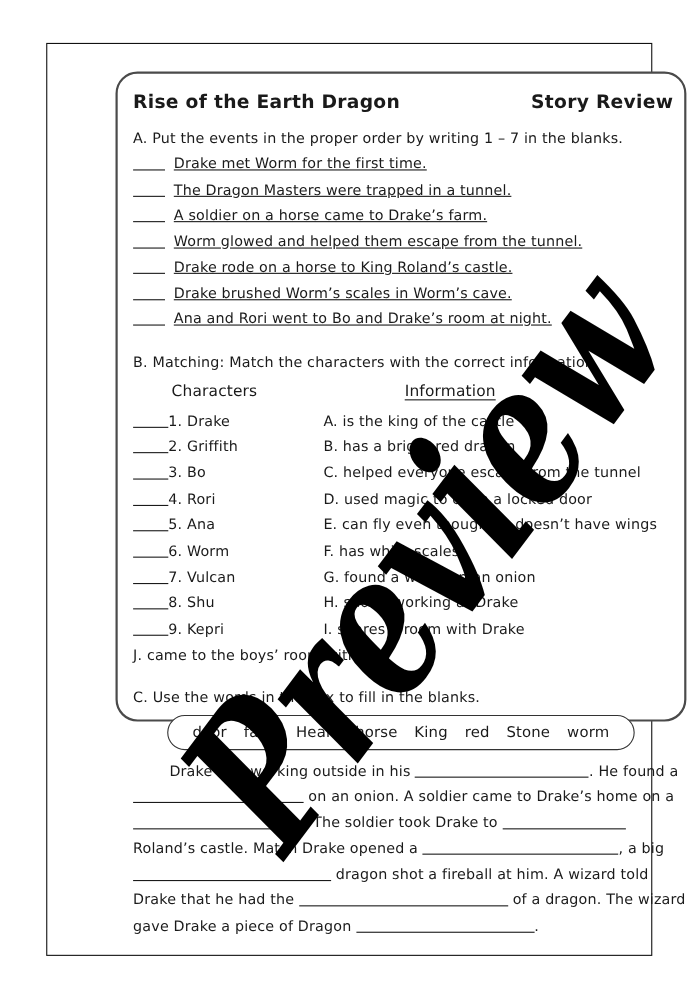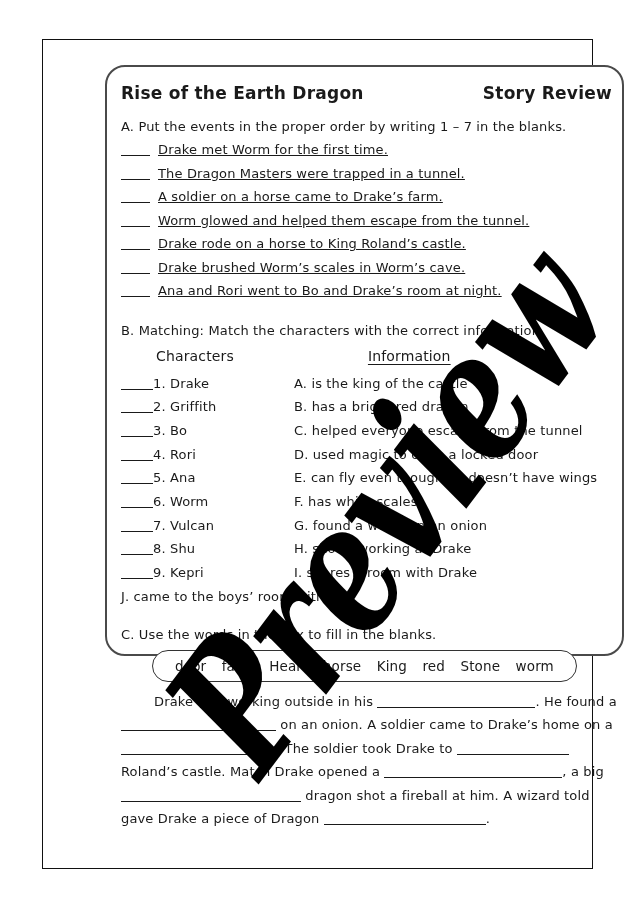--- a/index.html
+++ b/index.html
@@ -137,18 +137,19 @@
       <span class="wb-word">Stone</span>
       <span class="wb-word">worm</span>
     </div>
 
   <div class="para" id="para">
       <div class="pline indent"><span>Drake was working outside in his </span><span class="pblank" style="width: 158px;"></span><span>. He found a</span></div>
       <div class="pline"><span class="pblank" style="width: 155px;"></span><span> on an onion. A soldier came to Drake’s home on a</span></div>
       <div class="pline"><span class="pblank" style="width: 155px;"></span><span>. The soldier took Drake to </span><span class="pblank" style="width: 112px;"></span></div>
       <div class="pline"><span>Roland’s castle. Match Drake opened a </span><span class="pblank" style="width: 178px;"></span><span>, a big</span></div>
       <div class="pline"><span class="pblank" style="width: 180px;"></span><span> dragon shot a fireball at him. A wizard told</span></div>
+      <div class="pline"><span>Drake that he had the </span><span class="pblank" style="width: 190px;"></span><span> of a dragon. The wizard</span></div>
       <div class="pline"><span>gave Drake a piece of Dragon </span><span class="pblank" style="width: 162px;"></span><span>.</span></div>
     </div>
 
 </div>
 
 <div class="watermark">Preview</div>
 
 </body></html>

